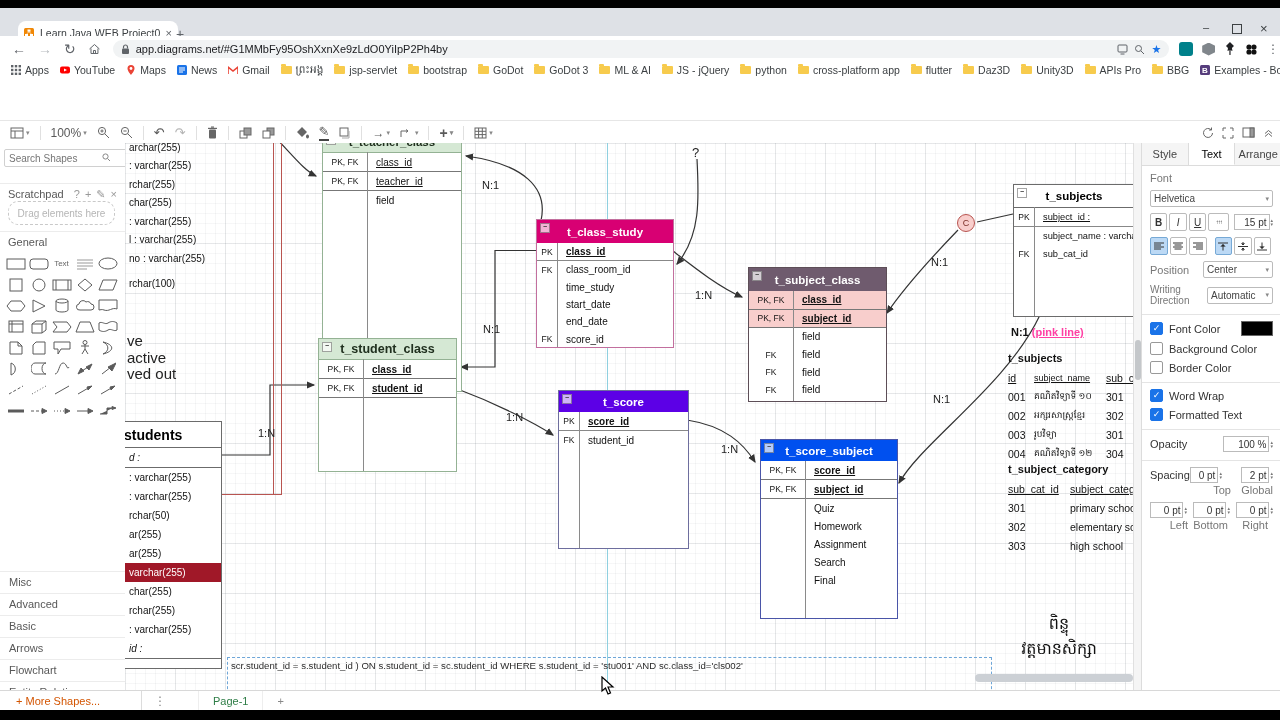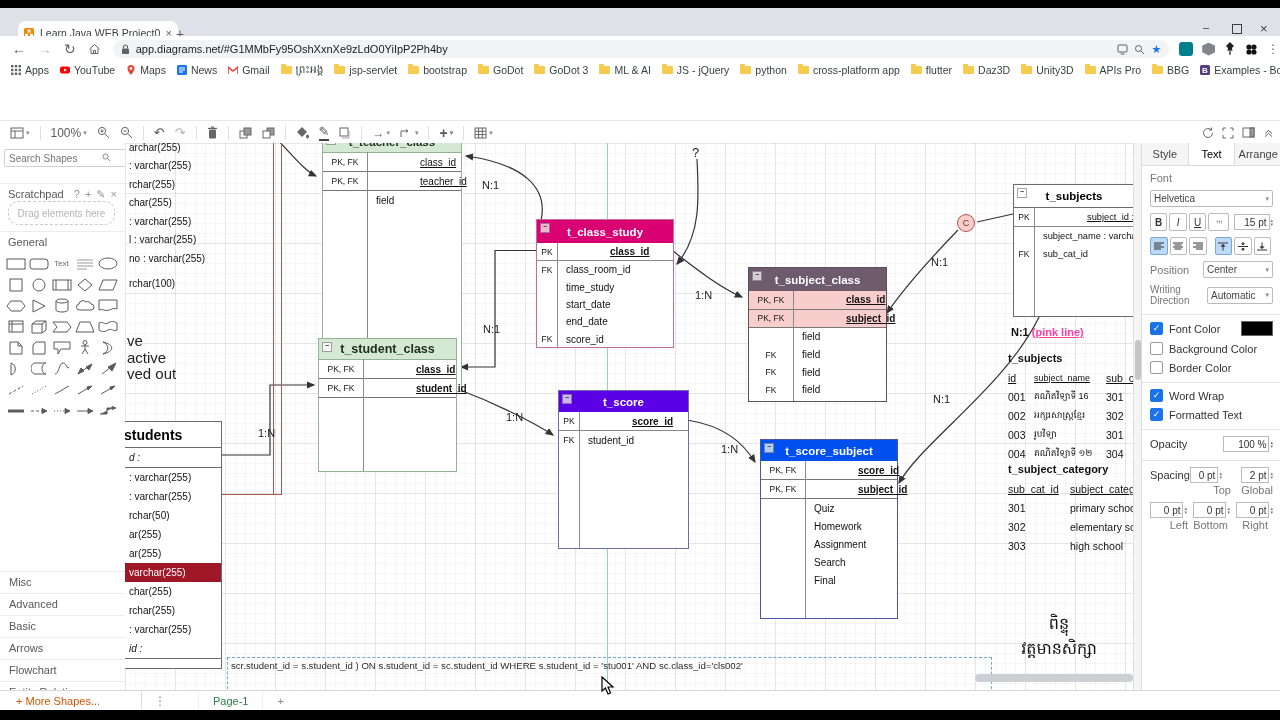--- a/index.html
+++ b/index.html
@@ -67,21 +67,21 @@
       linear-gradient(90deg,rgba(80,90,100,.05) 1px,transparent 1px);
     background-size:50px 50px,50px 50px,10px 10px,10px 10px;}
   #guide{left:482px;top:0;width:1px;height:547px;background:#8fd0e0;}
   .er{position:absolute;background:#fff;font-size:10px;color:#111;}
   .er-h{position:relative;display:flex;align-items:center;justify-content:center;font-weight:bold;font-size:11.5px;}
   .ci{position:absolute;left:3px;top:3px;width:8px;height:8px;border:1px solid rgba(0,0,0,.35);
     background:rgba(255,255,255,.7);font-size:7px;line-height:6px;text-align:center;color:#333;}
   .er-row{display:flex;align-items:center;height:18px;}
   .er-k{width:44px;text-align:center;font-size:8.5px;flex:none;}
   .er-f{padding-left:9px;white-space:nowrap;}
-  .er-f.u{text-decoration:underline;margin-left:44px;}
+  .er-f.u{text-decoration:underline;}
   .vline{position:absolute;width:0;border-left:1px solid #8a8a8a;}
   
   #tA{left:-42px;top:-6px;width:197px;height:356px;border:1px solid #b85450;background:transparent;}
   #tA .er-row{height:18.5px;}
   #tA .er-f{padding-left:45px;}
   #tA .er-row:nth-child(8){margin-top:7px;}
   #tB{left:197px;top:-12px;width:138px;height:259px;border:1px solid #94b294;}
   #tB .er-h{height:20px;background:#d5e8d4;color:#20301f;border-bottom:1px solid #94b294;}
   #tB .er-row:nth-child(-n+2){border-bottom:1px solid #777;}
   #tC{left:411px;top:76px;width:136px;height:127px;border:1px solid #c26f9e;}
@@ -1035,21 +1035,21 @@
 
     <div class="dl" id="subjlist" style="top:206px">
       <div class="dl-title">t_subjects</div>
     <div class="dl-row hd">
           <span>id</span>
           <span>subject_name</span>
           <span>sub_c</span>
         </div>
         <div class="dl-row">
           <span>001</span>
-          <span>គណិតវិទ្យាទី 16</span>
+          <span>គណិតវិទ្យាទី ១០</span>
           <span>301</span>
         </div>
         <div class="dl-row">
           <span>002</span>
           <span>អក្សរសាស្ត្រខ្មែរ</span>
           <span>302</span>
         </div>
         <div class="dl-row">
           <span>003</span>
           <span>រូបវិទ្យា</span>

